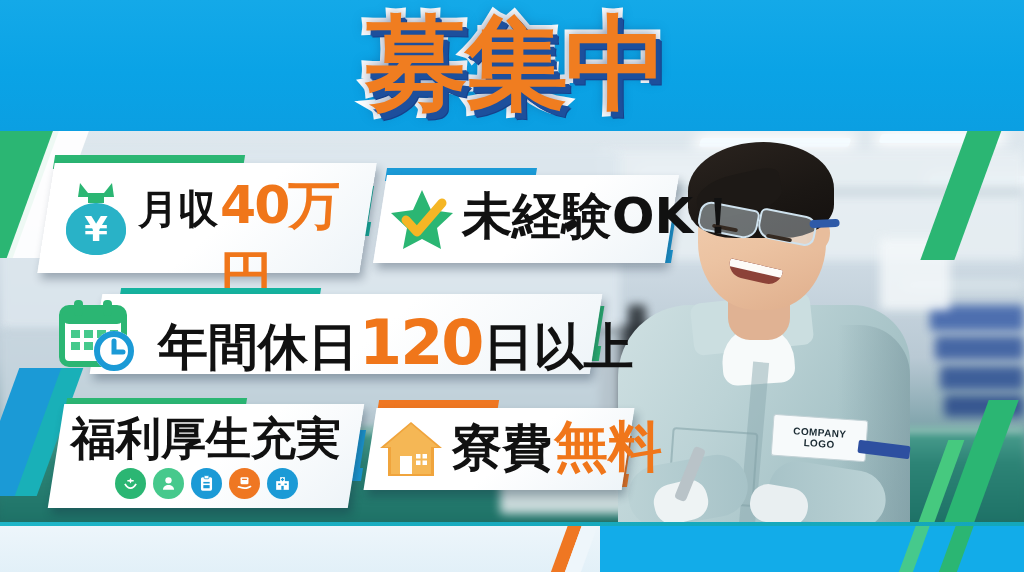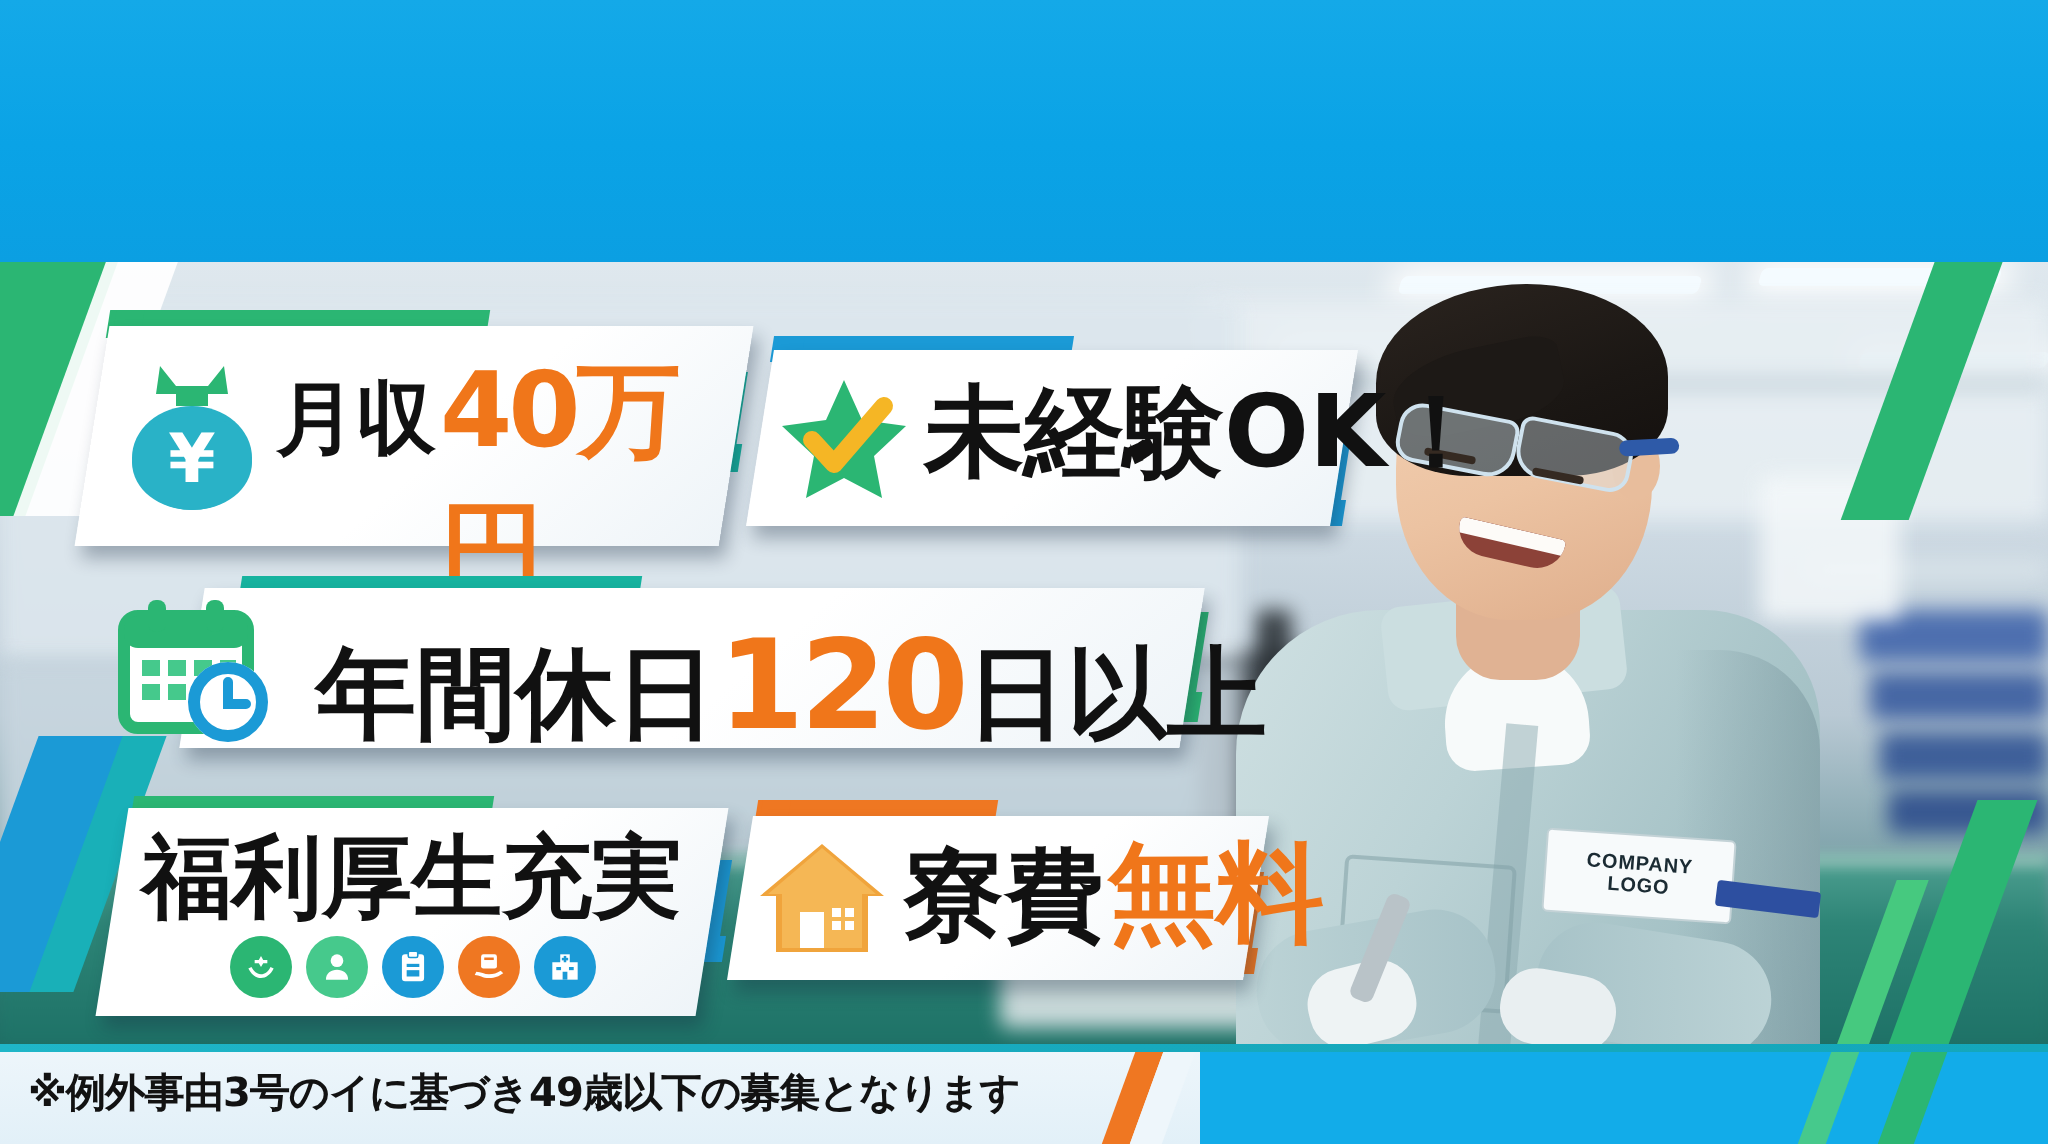--- a/index.html
+++ b/index.html
@@ -224,20 +224,21 @@
   <div class="stripe" style="left:30px;top:130px;width:36px;height:128px;background:rgba(255,255,255,.92);"></div>
   <div class="stripe" style="left:-4px;top:368px;width:46px;height:128px;background:#1b9ad6;"></div>
   <div class="stripe" style="left:38px;top:368px;width:22px;height:128px;background:#19b0b8;"></div>
 
   <div class="stripe" style="left:944px;top:130px;width:34px;height:130px;background:#2bb673;"></div>
   <div class="stripe" style="left:966px;top:400px;width:30px;height:125px;background:#2bb673;"></div>
   <div class="stripe" style="left:932px;top:440px;width:16px;height:90px;background:#46c97f;"></div>
 
   <div class="header">
     <div class="headline">
+      <span class="hl-accent">募集中</span>
     </div>
   </div>
 
   <div class="bracket" style="left:54px;top:155px;width:190px;height:14px;background:#2bb673;"></div>
   <div class="bracket" style="left:54px;top:155px;width:14px;height:54px;background:#2bb673;"></div>
   <div class="corner" style="left:292px;top:222px;width:78px;height:14px;background:#16b39f;"></div>
   <div class="corner" style="left:356px;top:186px;width:14px;height:50px;background:#16b39f;"></div>
 
   <div class="badge" style="left:46px;top:163px;width:322px;height:110px;">
     <div class="badge-inner">
@@ -395,16 +396,15 @@
     </div>
   </div>
 
   <div class="footer">
     <div class="footer-panel"></div>
     <div class="footer-diag" style="left:560px;top:0;width:14px;height:50px;background:#ef7722;"></div>
     <div class="footer-diag" style="left:574px;top:0;width:16px;height:50px;background:#eef6fb;"></div>
     <div class="footer-diag" style="left:908px;top:0;width:14px;height:50px;background:#46c98c;"></div>
     <div class="footer-diag" style="left:948px;top:0;width:18px;height:50px;background:#2bb673;"></div>
     <div class="footer-rule"></div>
-    <span class="footer-text">※例外事由3号のイに基づき49歳以下の募集となります</span>
   </div>
 
 </div>
 
 </body></html>

